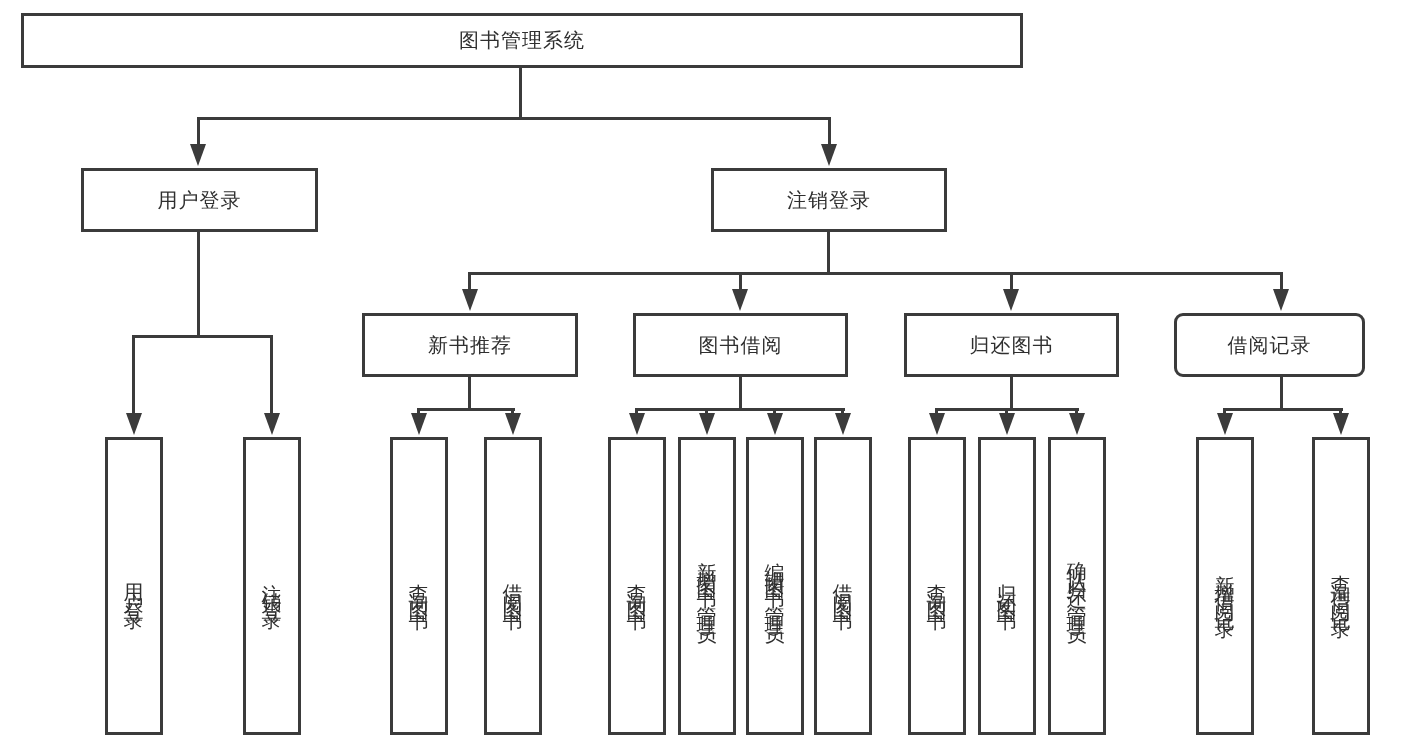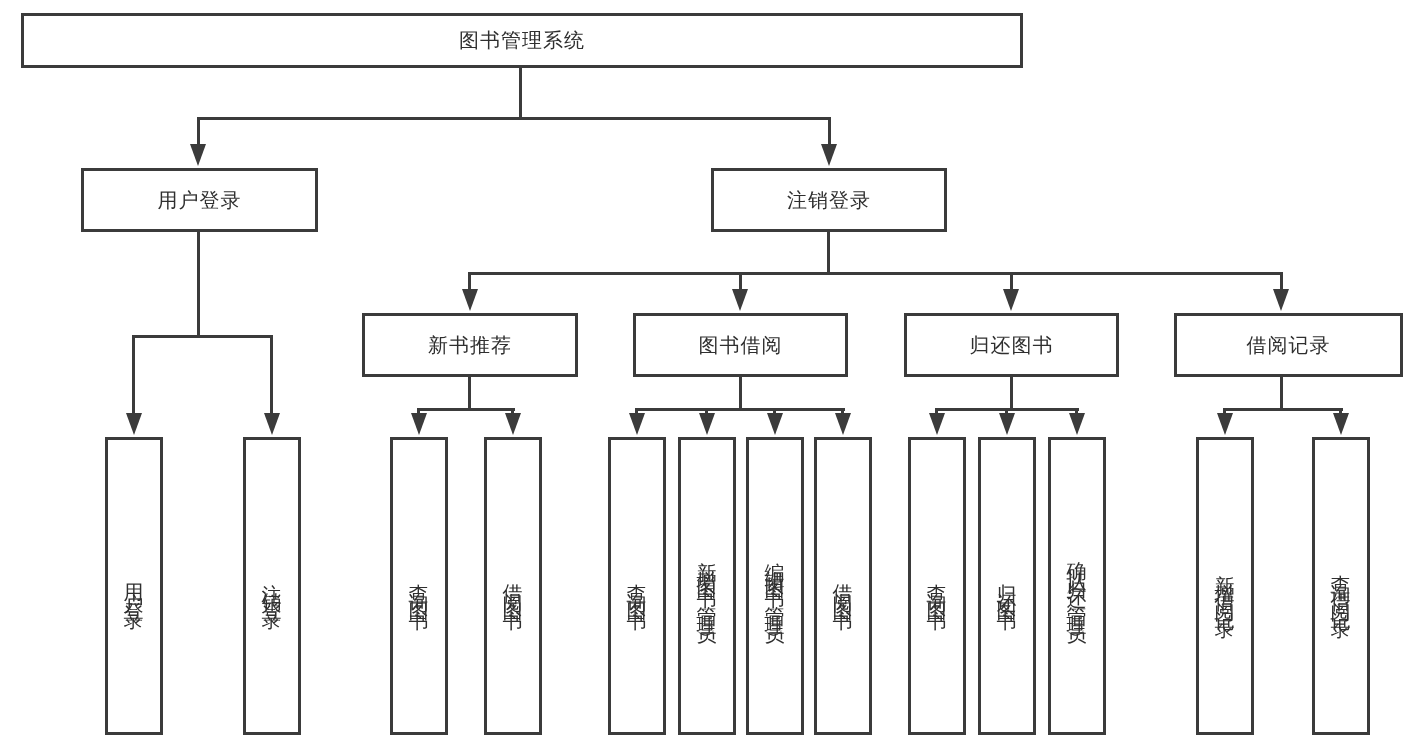--- a/index.html
+++ b/index.html
@@ -111,21 +111,21 @@
 
   <div class="box" style="left:633px; top:313px; width:215px; height:64px;">
     <span>图书借阅</span>
   </div>
   <div class="box" style="left:362px; top:313px; width:216px; height:64px;">
     <span>新书推荐</span>
   </div>
   <div class="box" style="left:904px; top:313px; width:215px; height:64px;">
     <span>归还图书</span>
   </div>
-  <div class="box" style="left:1174px; top:313px; width:229px; height:64px;">
+  <div class="box" style="left:1174px; top:313px; width:191px; height:64px;border-radius:9px;">
     <span>借阅记录</span>
   </div>
 
   <div class="vline" style="left:468px; top:377px; height:31px;"></div>
   <div class="hline" style="left:417px; top:408px; width:98px;"></div>
   <div class="vline" style="left:417px; top:408px; height:7px;"></div>
   <div class="arrow" style="left:411px; top:413px;"></div>
   <div class="vline" style="left:511px; top:408px; height:7px;"></div>
   <div class="arrow" style="left:505px; top:413px;"></div>
 

